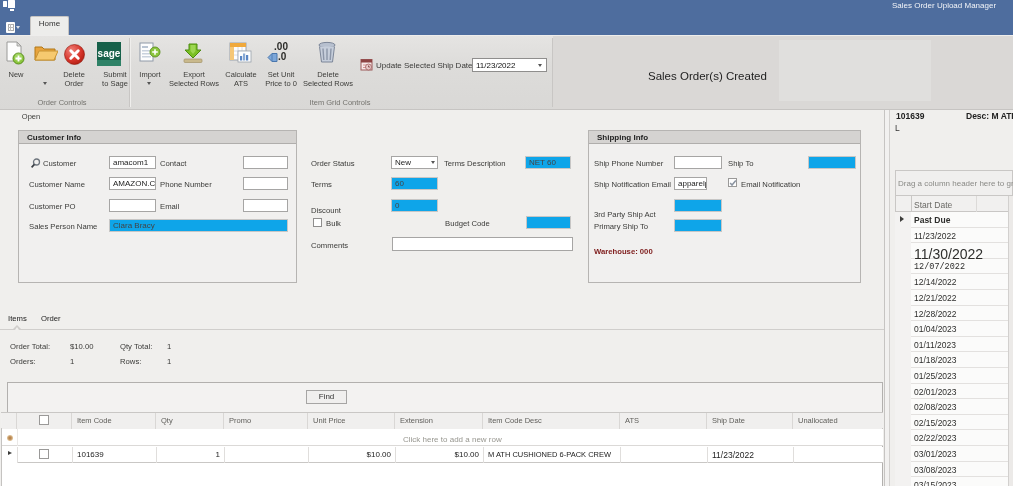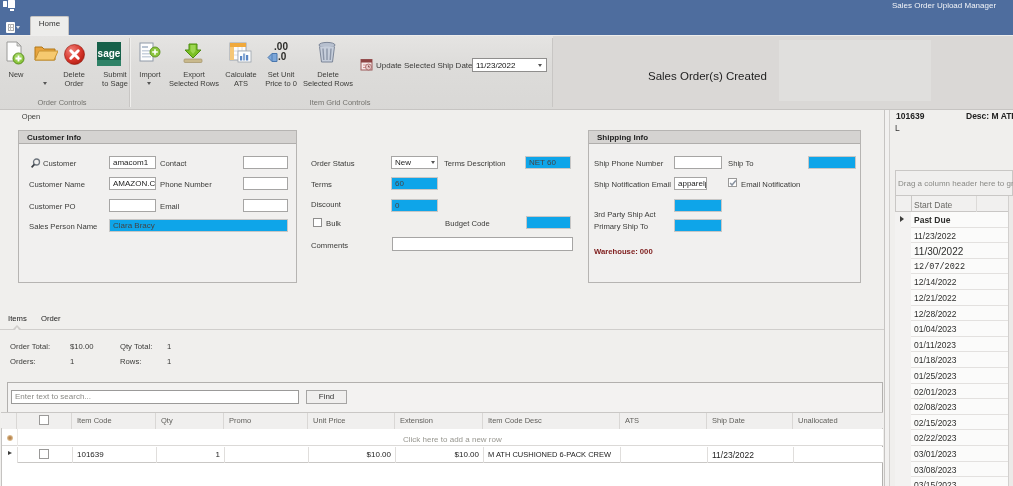--- a/index.html
+++ b/index.html
@@ -167,21 +167,21 @@
   <div class="lbl" style="left:29px;top:222px;">Sales Person Name</div>
   <div class="tbd" style="left:109px;top:219px;width:179px;height:13px;">Clara Bracy</div>
 
   <div class="lbl" style="left:311px;top:159px;">Order Status</div>
   <div class="tb" style="left:391px;top:156px;width:47px;height:13px;">New</div>
   <div class="ab" style="left:431px;top:161px;width:0;height:0;border-left:2.5px solid transparent;border-right:2.5px solid transparent;border-top:3px solid #555;"></div>
   <div class="lbl" style="left:444px;top:159px;">Terms Description</div>
   <div class="tbd" style="left:525px;top:156px;width:46px;height:13px;">NET 60</div>
   <div class="lbl" style="left:311px;top:180px;">Terms</div>
   <div class="tbd" style="left:391px;top:177px;width:47px;height:13px;">60</div>
-  <div class="lbl" style="left:311px;top:200px;">Discount</div>
+  <div class="lbl" style="left:311px;top:206px;">Discount</div>
   <div class="tbd" style="left:391px;top:199px;width:47px;height:13px;">0</div>
   <div class="ab" style="left:313px;top:218px;width:9px;height:9px;background:#fff;border:1px solid #8f8e8d;"></div>
   <div class="lbl" style="left:326px;top:219px;">Bulk</div>
   <div class="lbl" style="left:445px;top:219px;">Budget Code</div>
   <div class="tbd" style="left:526px;top:216px;width:45px;height:13px;"></div>
   <div class="lbl" style="left:311px;top:241px;">Comments</div>
   <div class="tb" style="left:392px;top:237px;width:181px;height:14px;"></div>
 
   <div class="panel" style="left:588px;top:130px;width:273px;height:153px;">
     <div class="phead">Shipping Info</div>
@@ -211,21 +211,20 @@
   <div class="lbl" style="left:10px;top:342px;">Order Total:</div>
   <div class="lbl" style="left:70px;top:342px;">$10.00</div>
   <div class="lbl" style="left:120px;top:342px;">Qty Total:</div>
   <div class="lbl" style="left:167px;top:342px;">1</div>
   <div class="lbl" style="left:10px;top:357px;">Orders:</div>
   <div class="lbl" style="left:70px;top:357px;">1</div>
   <div class="lbl" style="left:120px;top:357px;">Rows:</div>
   <div class="lbl" style="left:167px;top:357px;">1</div>
 
   <div class="ab" style="left:7px;top:382px;width:876px;height:30px;background:#f3f2f1;border:1px solid #b2b0ae;border-bottom:none;"></div>
-  <div class="tb" style="left:11px;top:390px;width:288px;height:14px;color:#8a8a86;border-color:#9b9a99;">Enter text to search...</div>
   <div class="ab" style="left:306px;top:390px;width:41px;height:14px;background:#f0efee;border:1px solid #a6a5a4;text-align:center;font-size:8px;line-height:12px;color:#333;">Find</div>
 
   <div class="ab" style="left:1px;top:412px;width:882px;height:74px;background:#fff;border-left:1px solid #c5c3c1;border-right:1px solid #b2b0ae;"></div>
 
   <div class="ab" style="left:1px;top:412px;width:882px;height:17px;background:#f1f0ef;border-top:1px solid #c9c7c5;border-bottom:1px solid #c9c7c5;"></div>
   <div class="gh" style="left:2px;top:413px;width:15px;height:16px;border-bottom:none;"></div>
   <div class="gh" style="left:17px;top:413px;width:55px;height:16px;border-bottom:none;"></div>
   <div class="gh" style="left:72px;top:413px;width:84px;height:16px;border-bottom:none;">Item Code</div>
   <div class="gh" style="left:156px;top:413px;width:68px;height:16px;border-bottom:none;">Qty</div>
   <div class="gh" style="left:224px;top:413px;width:84px;height:16px;border-bottom:none;">Promo</div>
@@ -276,21 +275,21 @@
   <div class="ab" style="left:911px;top:196px;width:1px;height:290px;background:#c9c7c5;"></div>
   <div class="ab" style="left:914px;top:200px;font-size:8.5px;color:#6a6965;">Start Date</div>
   <div class="ab" style="left:976px;top:196px;width:1px;height:290px;background:#dcdad8;"></div>
   <div class="ab" style="left:1008px;top:196px;width:5px;height:290px;background:#eceae8;border-left:1px solid #d2d0ce;"></div>
   <div class="ab" style="left:895px;top:212px;width:16px;height:274px;background:#f3f2f1;"></div>
   <div class="ab" style="left:911px;top:212.0px;width:97px;height:15.6px;border-bottom:1px solid #e3e1df;background:#fbfbfa;"></div>
   <div class="ab" style="left:914px;top:215.0px;font-size:8.5px;color:#2e2e2c;font-weight:bold;">Past Due</div>
   <div class="ab" style="left:911px;top:227.6px;width:97px;height:15.6px;border-bottom:1px solid #e3e1df;background:#fbfbfa;"></div>
   <div class="ab" style="left:914px;top:230.6px;font-size:8.5px;color:#2e2e2c;">11/23/2022</div>
   <div class="ab" style="left:911px;top:243.2px;width:97px;height:15.6px;border-bottom:1px solid #e3e1df;background:#fbfbfa;"></div>
-  <div class="ab" style="left:914px;top:246.2px;font-size:10px;color:#2e2e2c;">11/30/2022</div>
+  <div class="ab" style="left:914px;top:246.2px;font-size:14px;color:#2e2e2c;">11/30/2022</div>
   <div class="ab" style="left:911px;top:258.8px;width:97px;height:15.6px;border-bottom:1px solid #e3e1df;background:#fbfbfa;"></div>
   <div class="ab" style="left:914px;top:261.8px;font-size:8.5px;color:#2e2e2c;font-family:Liberation Mono, monospace;">12/07/2022</div>
   <div class="ab" style="left:911px;top:274.4px;width:97px;height:15.6px;border-bottom:1px solid #e3e1df;background:#fbfbfa;"></div>
   <div class="ab" style="left:914px;top:277.4px;font-size:8.5px;color:#2e2e2c;">12/14/2022</div>
   <div class="ab" style="left:911px;top:290.0px;width:97px;height:15.6px;border-bottom:1px solid #e3e1df;background:#fbfbfa;"></div>
   <div class="ab" style="left:914px;top:293.0px;font-size:8.5px;color:#2e2e2c;">12/21/2022</div>
   <div class="ab" style="left:911px;top:305.6px;width:97px;height:15.6px;border-bottom:1px solid #e3e1df;background:#fbfbfa;"></div>
   <div class="ab" style="left:914px;top:308.6px;font-size:8.5px;color:#2e2e2c;">12/28/2022</div>
   <div class="ab" style="left:911px;top:321.2px;width:97px;height:15.6px;border-bottom:1px solid #e3e1df;background:#fbfbfa;"></div>
   <div class="ab" style="left:914px;top:324.2px;font-size:8.5px;color:#2e2e2c;">01/04/2023</div>

